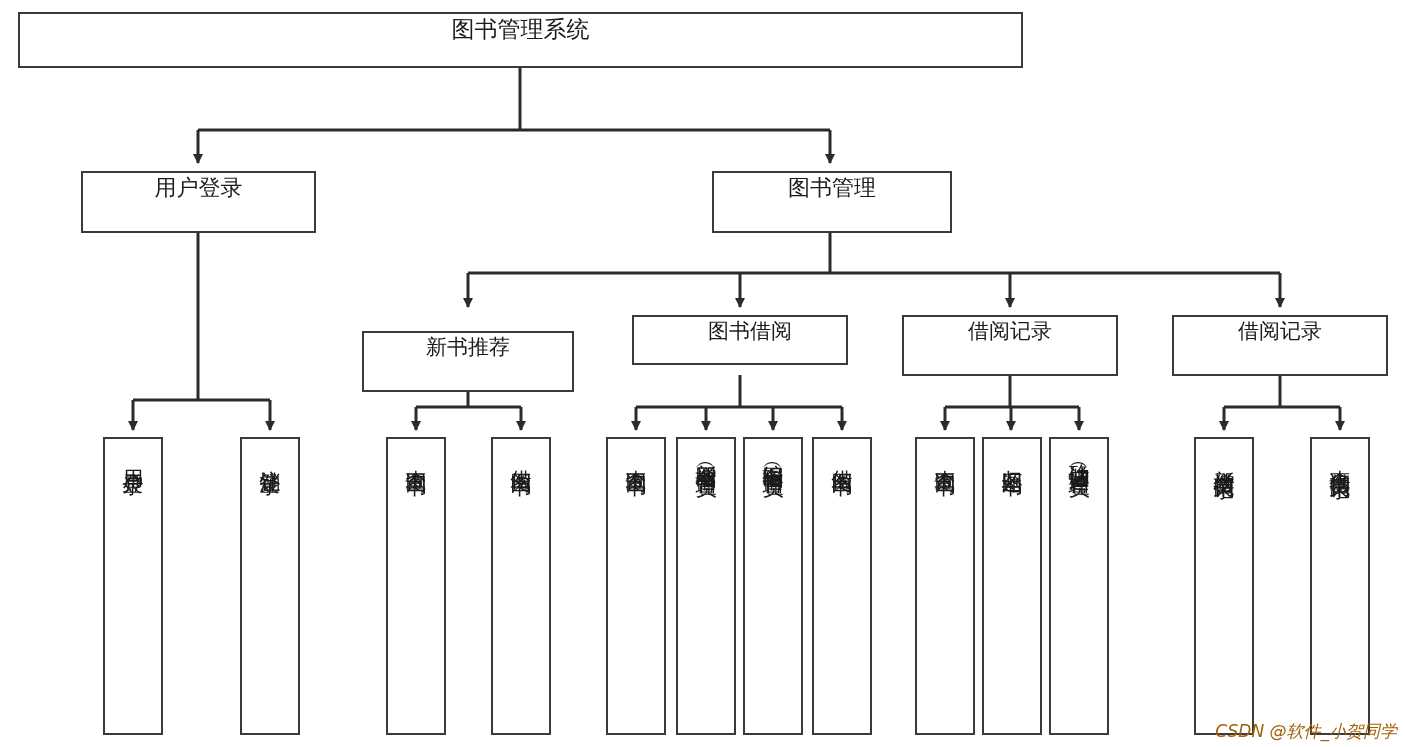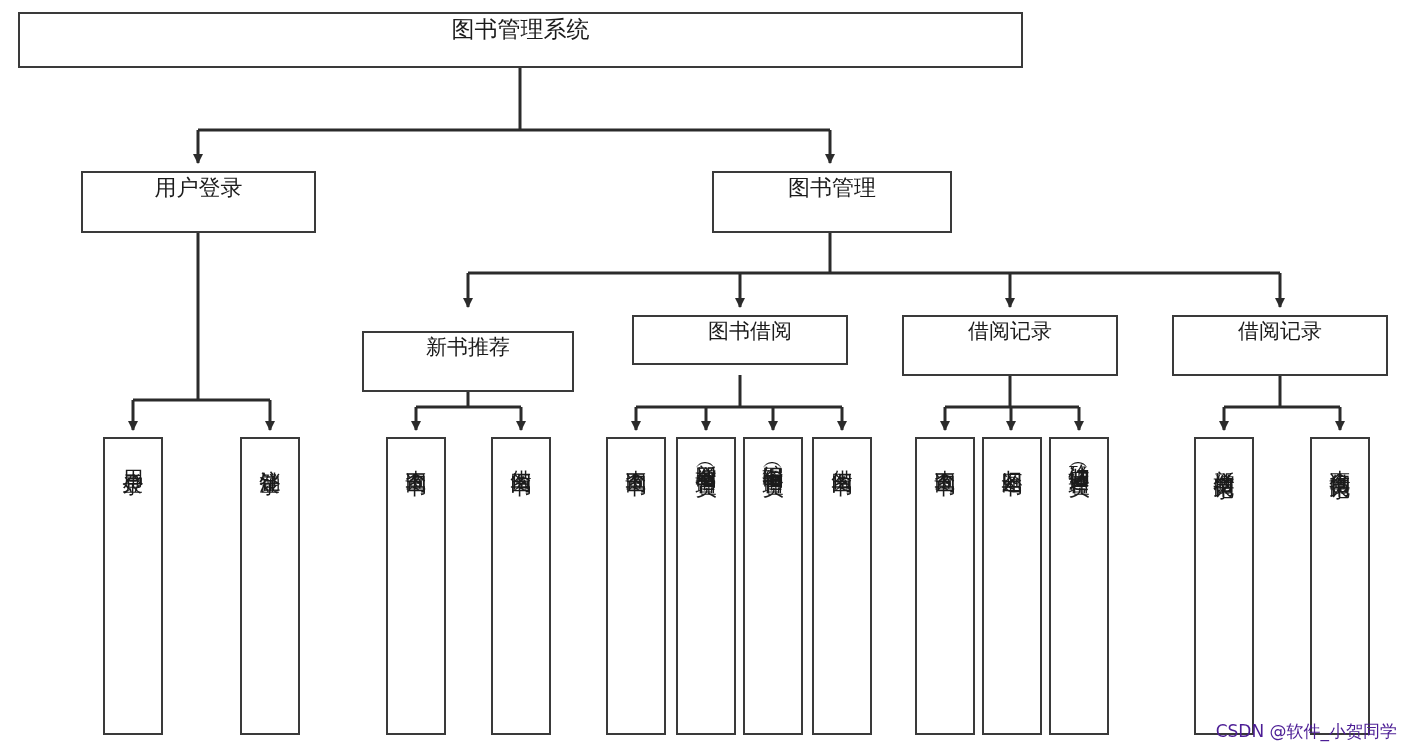--- a/index.html
+++ b/index.html
@@ -55,22 +55,23 @@
     text-orientation: upright;
     letter-spacing: 2px;
     line-height: 1.05;
     white-space: nowrap;
   }
   .watermark {
     position: absolute;
     right: 8px;
     bottom: 4px;
     font-size: 17px;
-    color: #4c1d95;
+    color: #a16207;
     white-space: nowrap;
+    font-style: italic;
   }
 </style>
 </head>
 <body>
 
 <div id="canvas">
 
   <svg id="edges" viewBox="0 0 1405 747">
     <defs>
       <marker id="arrow" markerWidth="12" markerHeight="12" refX="9" refY="5" orient="auto" markerUnits="userSpaceOnUse">

